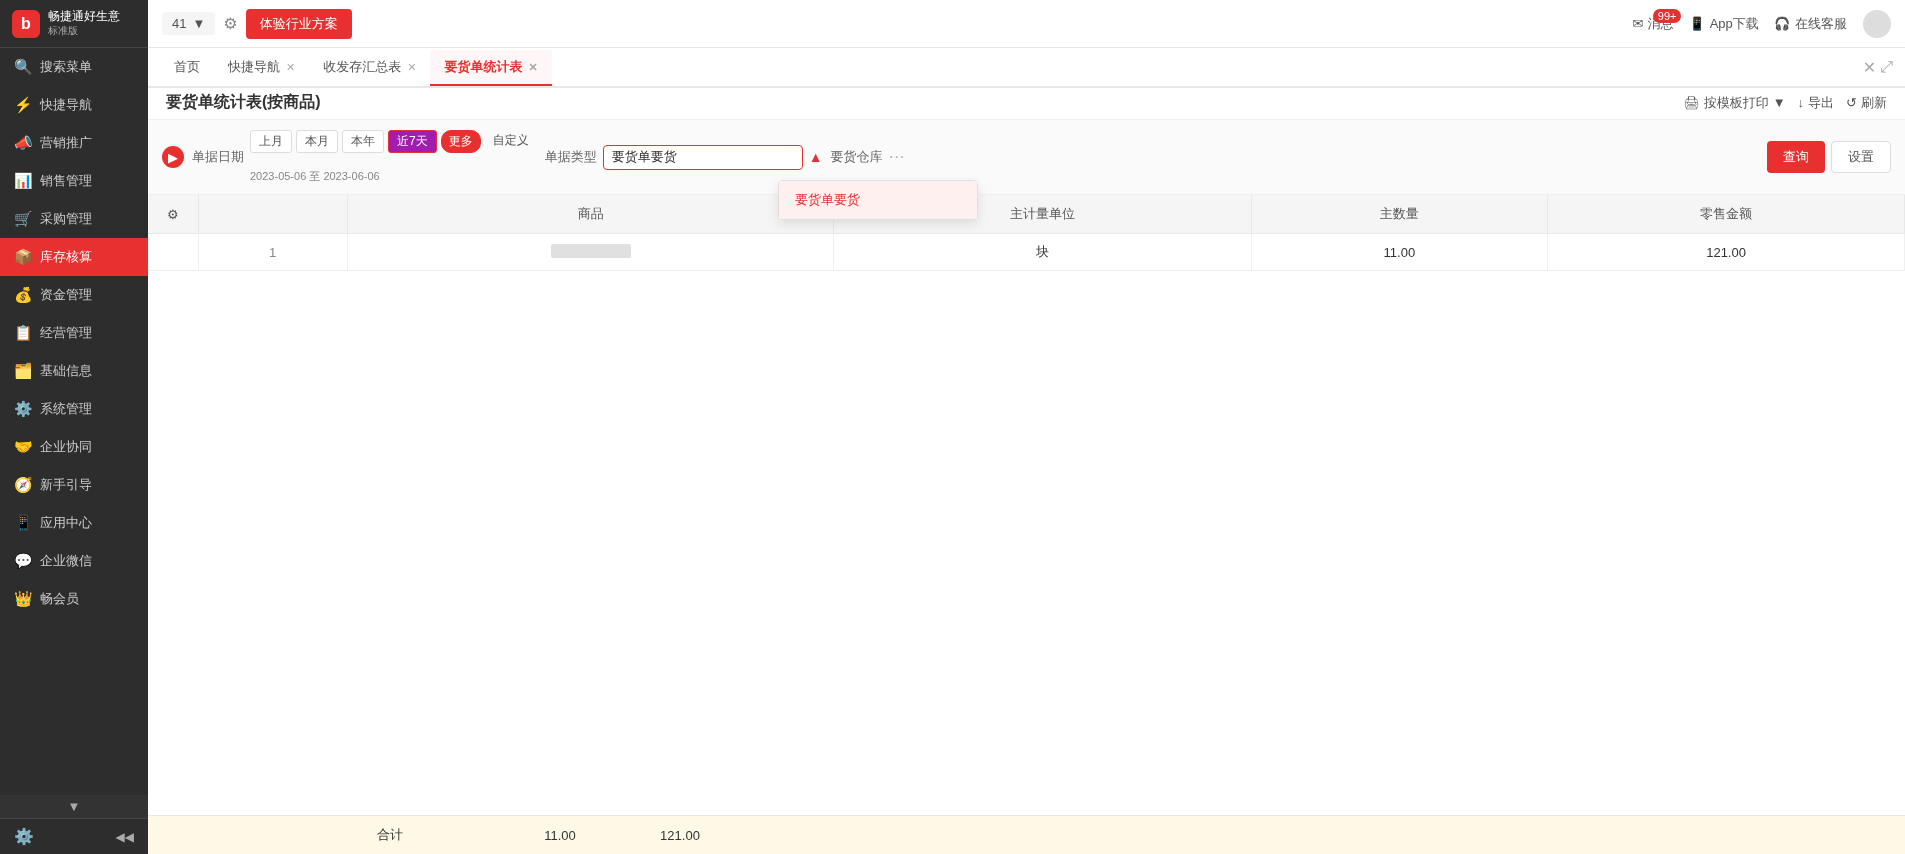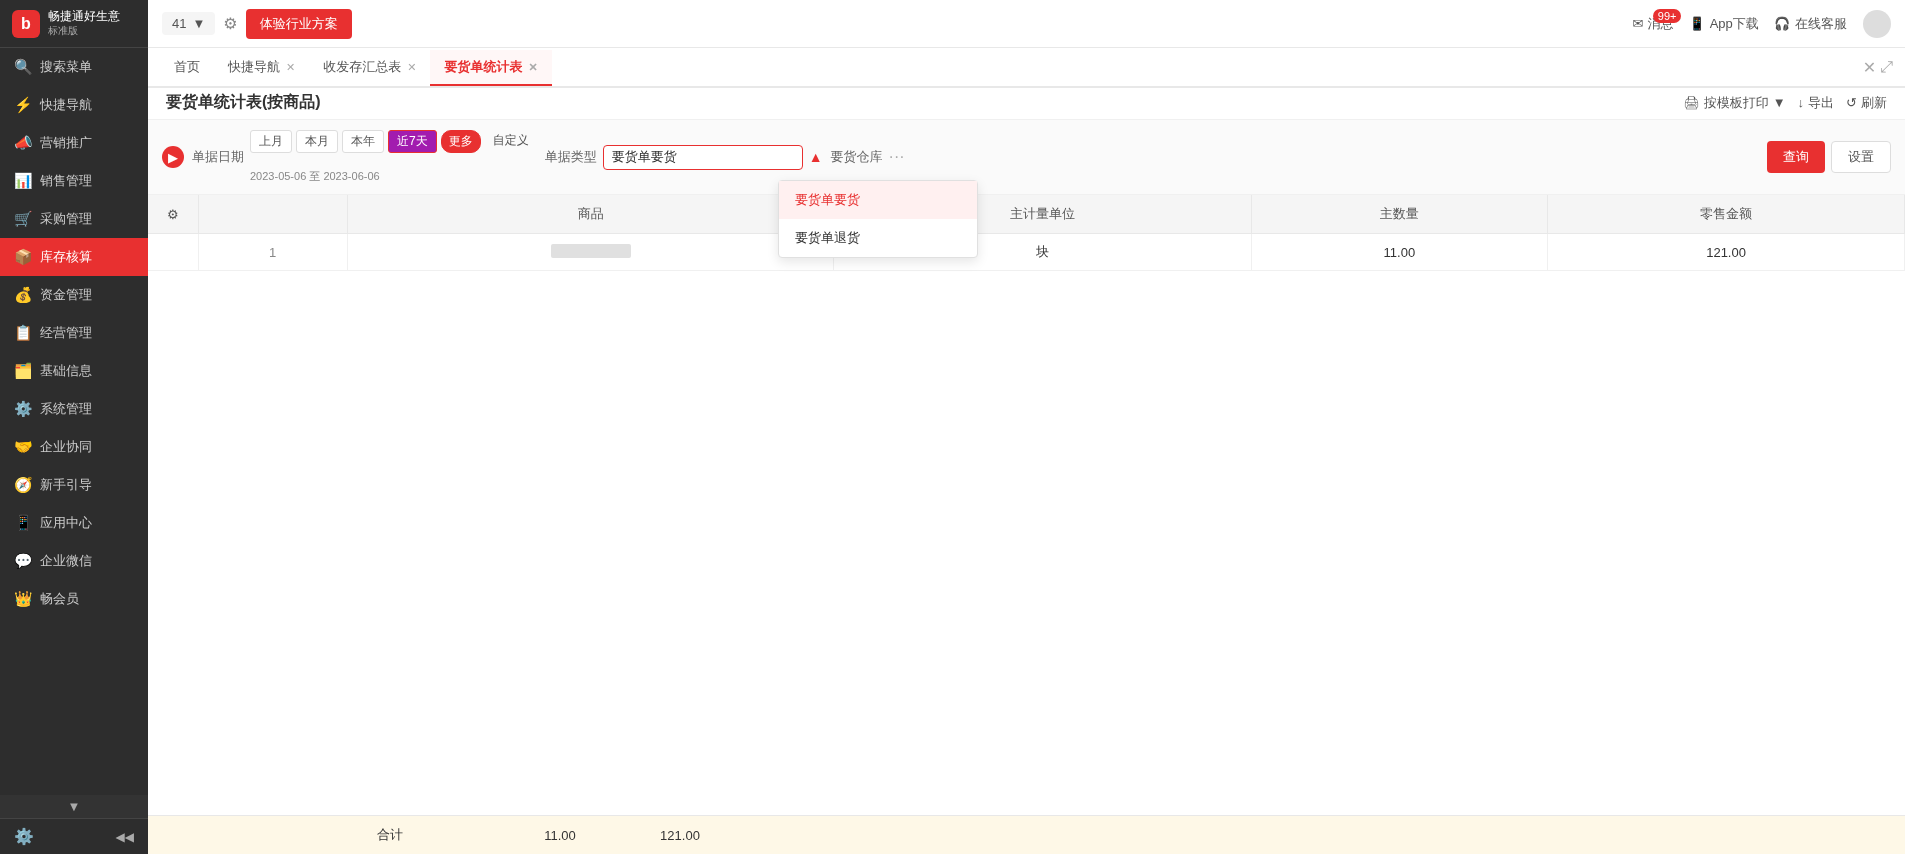--- a/index.html
+++ b/index.html
@@ -530,23 +530,20 @@
       </div>
 
       <div class="filter-actions">
         <button class="btn-query">查询</button>
         <button class="btn-settings">设置</button>
       </div>
 
       <div class="dropdown-overlay">
         <div class="dropdown-item active">
           <span>要货单要货</span>
-        </div>
-        <div class="dropdown-item">
-          <span>要货单退货</span>
         </div>
       </div>
     </div>
 
     <div class="table-container">
       <table>
         <thead>
           <tr>
             <th>
               <span>⚙</span>

